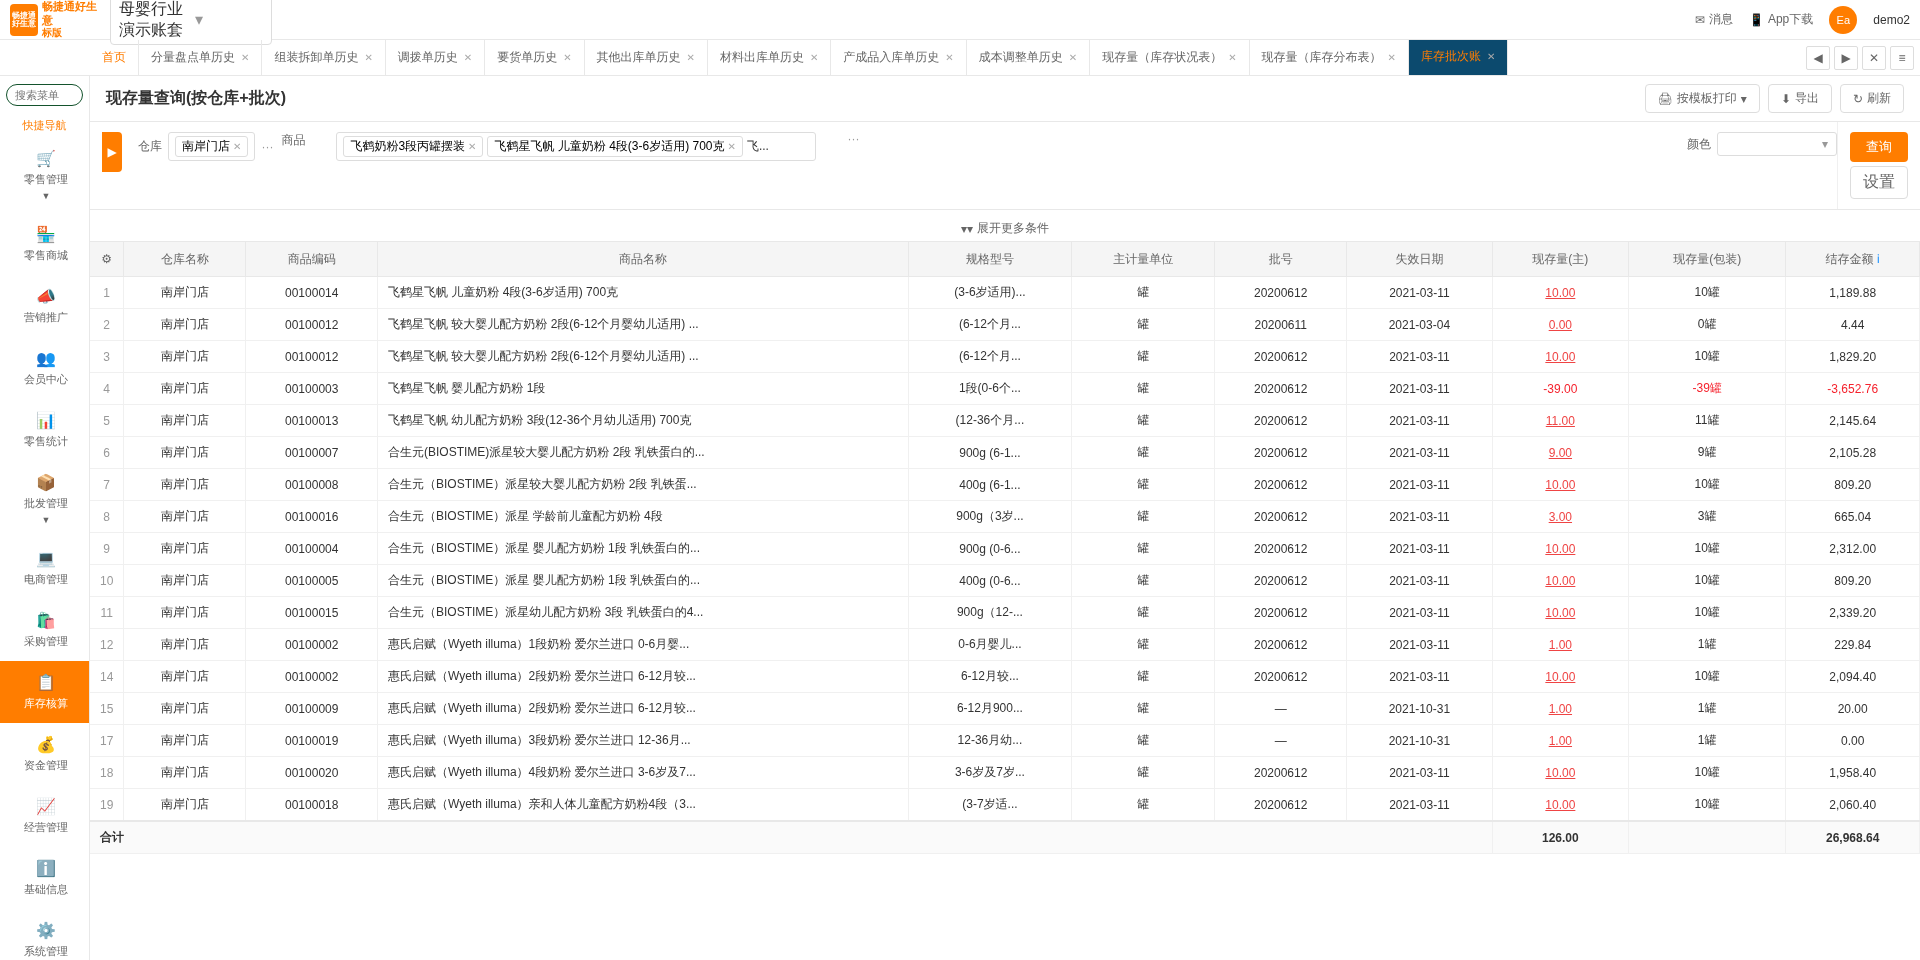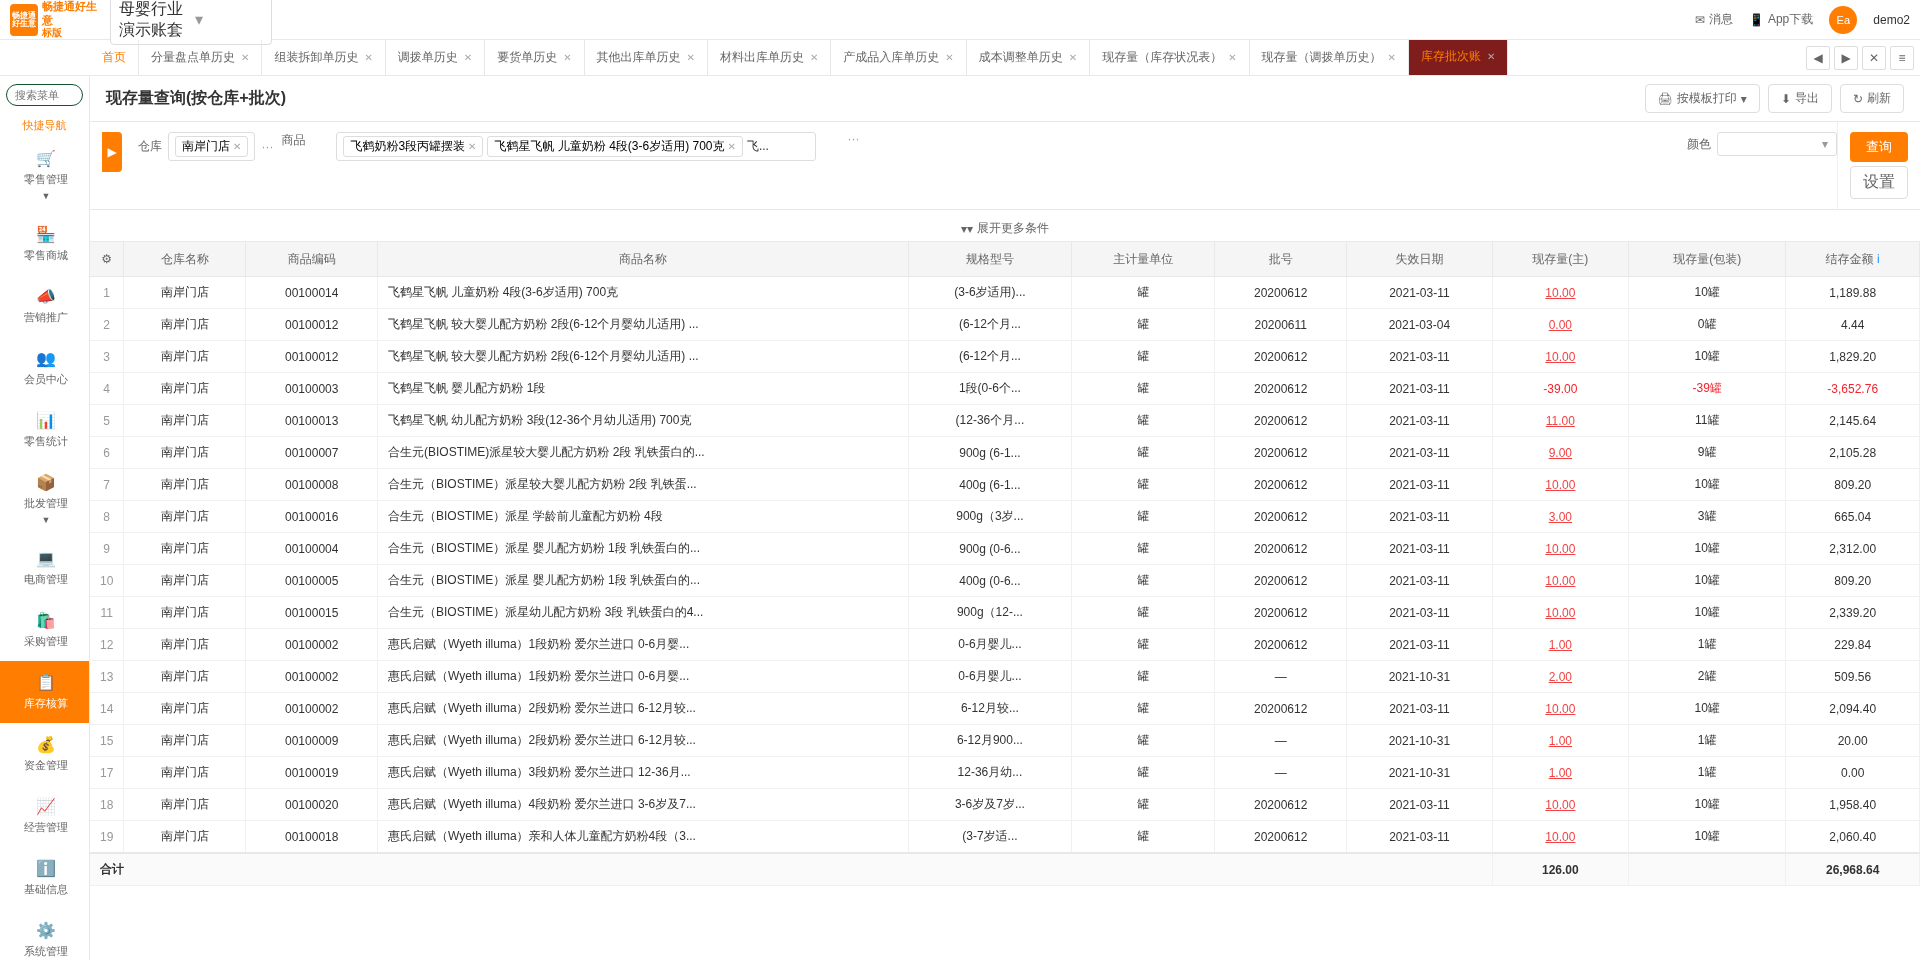--- a/index.html
+++ b/index.html
@@ -14,21 +14,21 @@
     .industry-selector span { flex: 1; }
     .industry-selector .arrow { color: #999; margin-left: 8px; }
     .top-right { margin-left: auto; display: flex; align-items: center; gap: 16px; }
     .top-action { display: flex; align-items: center; gap: 4px; color: #666; cursor: pointer; font-size: 12px; }
     .user-avatar { width: 28px; height: 28px; border-radius: 50%; background: #ff7d00; display: flex; align-items: center; justify-content: center; color: #fff; font-size: 11px; }
     .user-name { color: #333; font-size: 12px; cursor: pointer; }
 
     
     .tabs-bar { display: flex; align-items: center; background: #fff; border-bottom: 1px solid #e8e8e8; height: 36px; padding: 0 0 0 90px; overflow: hidden; }
     .tab-item { display: flex; align-items: center; padding: 13px 12px; height: 48px; border-right: 1px solid #e8e8e8; cursor: pointer; white-space: nowrap; font-size: 12px; color: #666; position: relative; flex-shrink: 0; }
-    .tab-item.active { color: #ff7d00; background: #7f1d1d; border-bottom: 2px solid #15803d; }
+    .tab-item.active { color: #ff7d00; background: #0c4a6e; border-bottom: 2px solid #15803d; }
     .tab-item .tab-close { margin-left: 6px; color: #aaa; font-size: 10px; }
     .tab-home { padding: 0 12px; color: #ff7d00; font-size: 12px; font-weight: normal; border-right: 1px solid #e8e8e8; height: 36px; display: flex; align-items: center; flex-shrink: 0; }
     .tab-nav-btns { display: flex; align-items: center; margin-left: auto; padding: 0 4px; }
     .tab-nav-btn { width: 24px; height: 24px; display: flex; align-items: center; justify-content: center; border: 1px solid #ddd; border-radius: 2px; cursor: pointer; color: #666; font-size: 12px; margin: 0 2px; }
 
     
     .main-layout { display: flex; height: calc(960px - 76px); }
 
     
     .sidebar { width: 90px; background: #fff; border-right: 1px solid #e8e8e8; display: flex; flex-direction: column; flex-shrink: 0; }
@@ -140,21 +140,21 @@
   </div>
   <div class="tab-item">
     <span>成本调整单历史</span>
     <span class="tab-close">✕</span>
   </div>
   <div class="tab-item">
     <span>现存量（库存状况表）</span>
     <span class="tab-close">✕</span>
   </div>
   <div class="tab-item">
-    <span>现存量（调拨单历史）</span>
+    <span>现存量（库存分布表）</span>
     <span class="tab-close">✕</span>
   </div>
   <div class="tab-item active">
     <span>库存批次账</span>
     <span class="tab-close">✕</span>
   </div>
   <div class="tab-nav-btns">
     <div class="tab-nav-btn">◀</div>
     <div class="tab-nav-btn">▶</div>
     <div class="tab-nav-btn">✕</div>
@@ -475,33 +475,20 @@
     <td class="td-left" style="max-width:300px;overflow:hidden;text-overflow:ellipsis;">惠氏启赋（Wyeth illuma）1段奶粉 爱尔兰进口 0-6月婴...</td>
     <td>0-6月婴儿...</td>
     <td>罐</td>
     <td>20200612</td>
     <td>2021-03-11</td>
     <td class="td-link">1.00</td>
     <td class="">1罐</td>
     <td class="">229.84</td>
   </tr>
             <tr>
-    <td class="row-num">13</td>
-    <td>南岸门店</td>
-    <td>00100002</td>
-    <td class="td-left" style="max-width:300px;overflow:hidden;text-overflow:ellipsis;">惠氏启赋（Wyeth illuma）1段奶粉 爱尔兰进口 0-6月婴...</td>
-    <td>0-6月婴儿...</td>
-    <td>罐</td>
-    <td>—</td>
-    <td>2021-10-31</td>
-    <td class="td-link">2.00</td>
-    <td class="">2罐</td>
-    <td class="">509.56</td>
-  </tr>
-            <tr>
     <td class="row-num">14</td>
     <td>南岸门店</td>
     <td>00100002</td>
     <td class="td-left" style="max-width:300px;overflow:hidden;text-overflow:ellipsis;">惠氏启赋（Wyeth illuma）2段奶粉 爱尔兰进口 6-12月较...</td>
     <td>6-12月较...</td>
     <td>罐</td>
     <td>20200612</td>
     <td>2021-03-11</td>
     <td class="td-link">10.00</td>
     <td class="">10罐</td>

